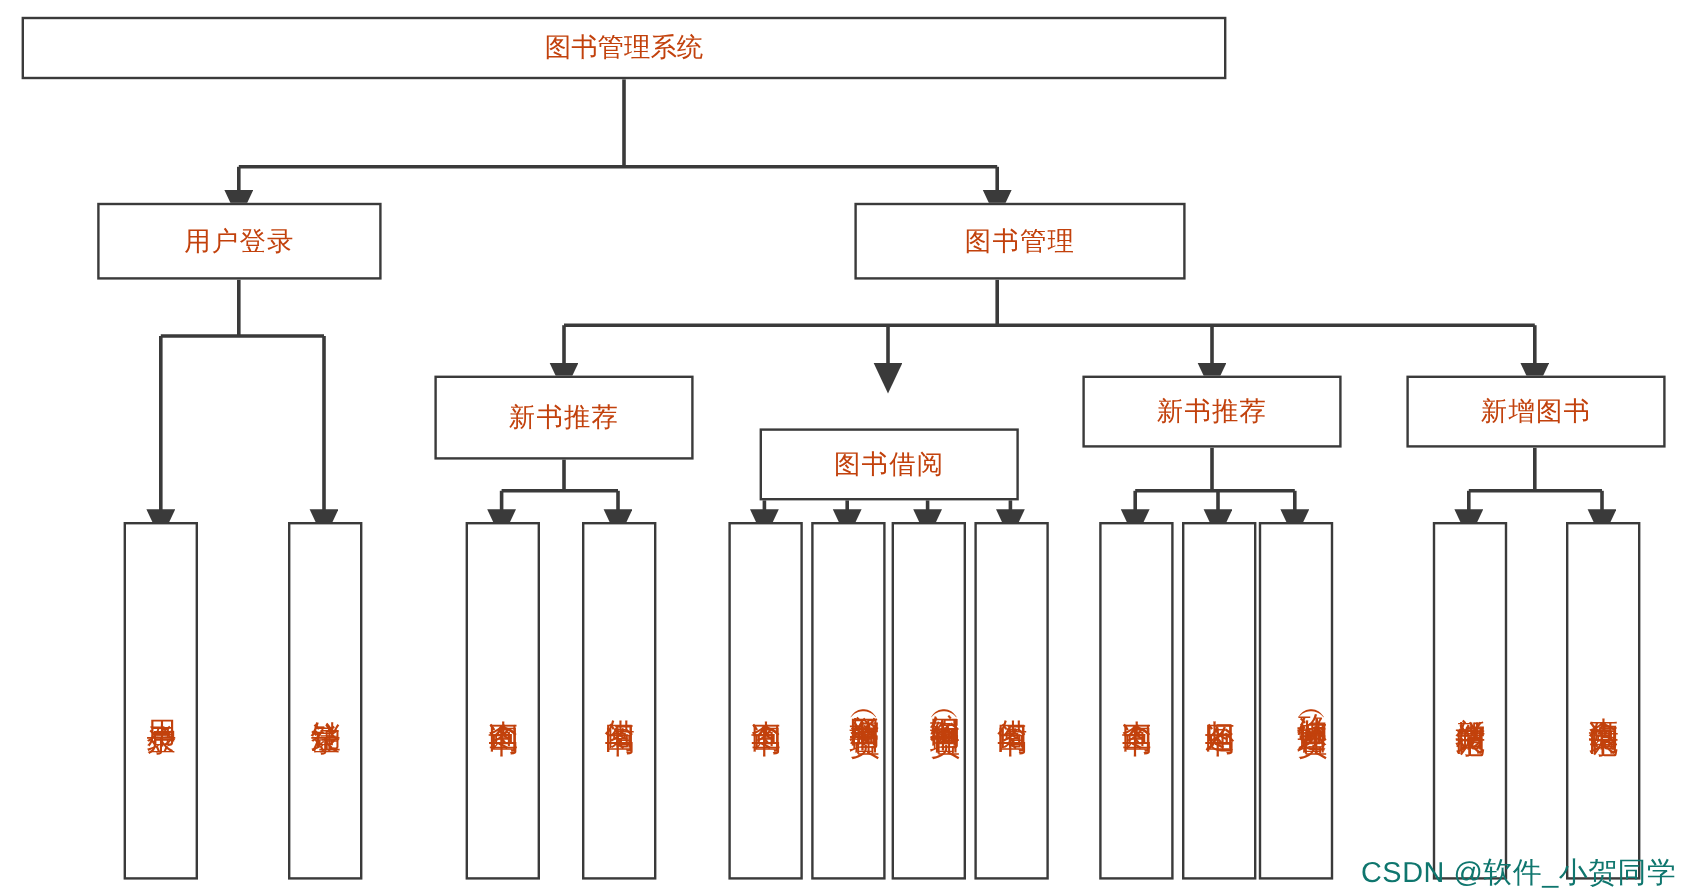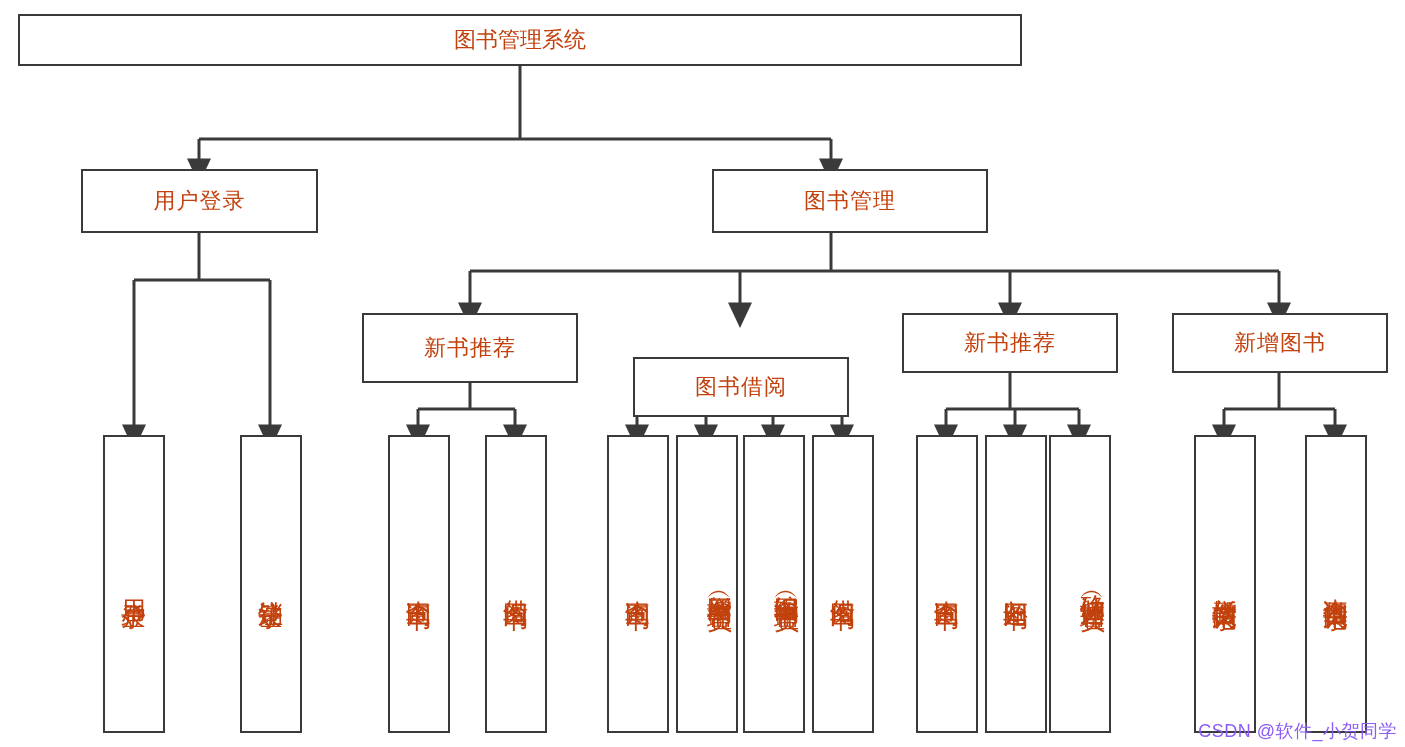--- a/index.html
+++ b/index.html
@@ -7,21 +7,21 @@
   #stage{position:relative;width:1405px;height:747px;background:#ffffff;overflow:hidden;}
   #wires{position:absolute;left:0;top:0;width:1405px;height:747px;}
   .node{position:absolute;box-sizing:border-box;border:2.6px solid #3a3a3a;background:#ffffff;
         display:flex;align-items:center;justify-content:center;color:#c2410c;}
   .node.horiz{font-size:22px;letter-spacing:1px;}
   .node.root{font-size:22px;}
   .node.vert{writing-mode:vertical-rl;text-orientation:upright;font-size:25px;line-height:1.28;
         letter-spacing:2px;padding:4px 0;}
   .node.vert.top{align-items:flex-start;}
   .label{white-space:pre;}
-  #watermark{position:absolute;right:8px;bottom:4px;font-size:18px;color:#8b5cf6;
+  #watermark{position:absolute;right:8px;bottom:4px;font-size:24px;color:#0f766e;
         letter-spacing:0.5px;white-space:nowrap;}
 </style>
 </head>
 <body>
 
 <div id="stage">
 
   <svg id="wires" viewBox="0 0 1405 747">
     <defs>
       <marker id="ah" markerWidth="11" markerHeight="11" refX="1.2" refY="4" orient="auto" markerUnits="strokeWidth">

